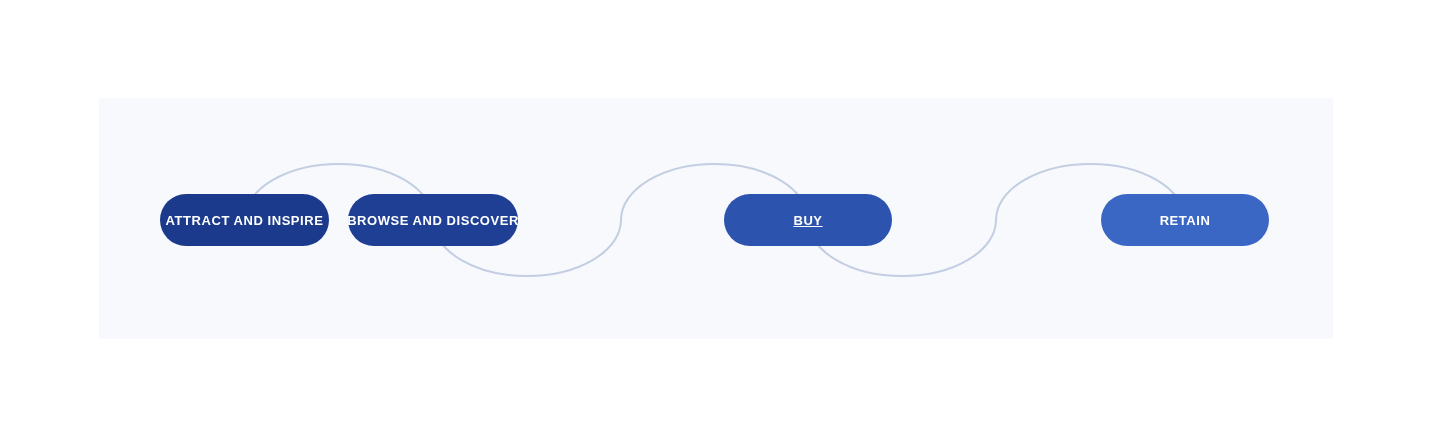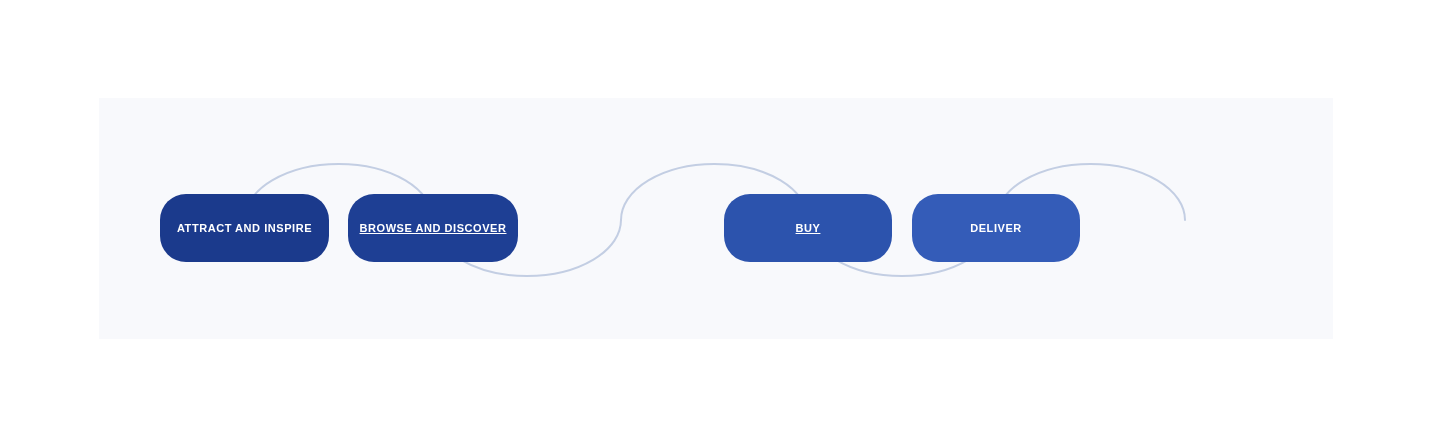--- a/index.html
+++ b/index.html
@@ -34,27 +34,27 @@
   }
   #stage {
     position: absolute;
     left: 0;
     top: 0;
     width: 1234px;
     height: 241px;
   }
   .pill {
     position: absolute;
-    height: 68px;
+    height: 52px;
     border-radius: 26px;
     display: flex;
     align-items: center;
     justify-content: center;
     color: #ffffff;
-    font-size: 11px;
+    font-size: 13px;
     font-weight: bold;
     letter-spacing: 0.55px;
     text-transform: uppercase;
     white-space: nowrap;
     user-select: none;
     font-family: "Liberation Sans", sans-serif;
   }
   .pill-label {
     display: block;
     line-height: 1;
@@ -74,24 +74,24 @@
           <path d="M 522 122 A 93.5 56 0 0 1 709 122" stroke="#c3cee3" fill="none" stroke-width="2"></path>
           <path d="M 709 122 A 94 56 0 0 0 897 122" stroke="#c3cee3" fill="none" stroke-width="2"></path>
           <path d="M 897 122 A 94.5 56 0 0 1 1086 122" stroke="#c3cee3" fill="none" stroke-width="2"></path>
         </g>
     </svg>
 
     <div id="stage">
         <div class="pill" style="left: 61px; top: 96px; width: 169px; background: rgb(27, 58, 140);">
           <span class="pill-label">ATTRACT AND INSPIRE</span>
         </div>
-        <div class="pill" style="left: 249px; top: 96px; width: 170px; background: rgb(30, 63, 148); text-decoration: underline;">
+        <div class="pill" style="left: 249px; top: 96px; width: 170px; background: rgb(30, 63, 148);">
           <span class="pill-label">BROWSE AND DISCOVER</span>
         </div>
         <div class="pill" style="left: 625px; top: 96px; width: 168px; background: rgb(44, 83, 173); text-decoration: underline;">
           <span class="pill-label">BUY</span>
         </div>
-        <div class="pill" style="left: 813px; top: 96px; width: 168px; background: rgb(52, 92, 184);">
-          <span class="pill-label">DELIVER</span>
+        <div class="pill" style="left: 1002px; top: 96px; width: 168px; background: rgb(58, 102, 196);">
+          <span class="pill-label">RETAIN</span>
         </div>
       </div>
   </div>
 </div>
 
 </body></html>

